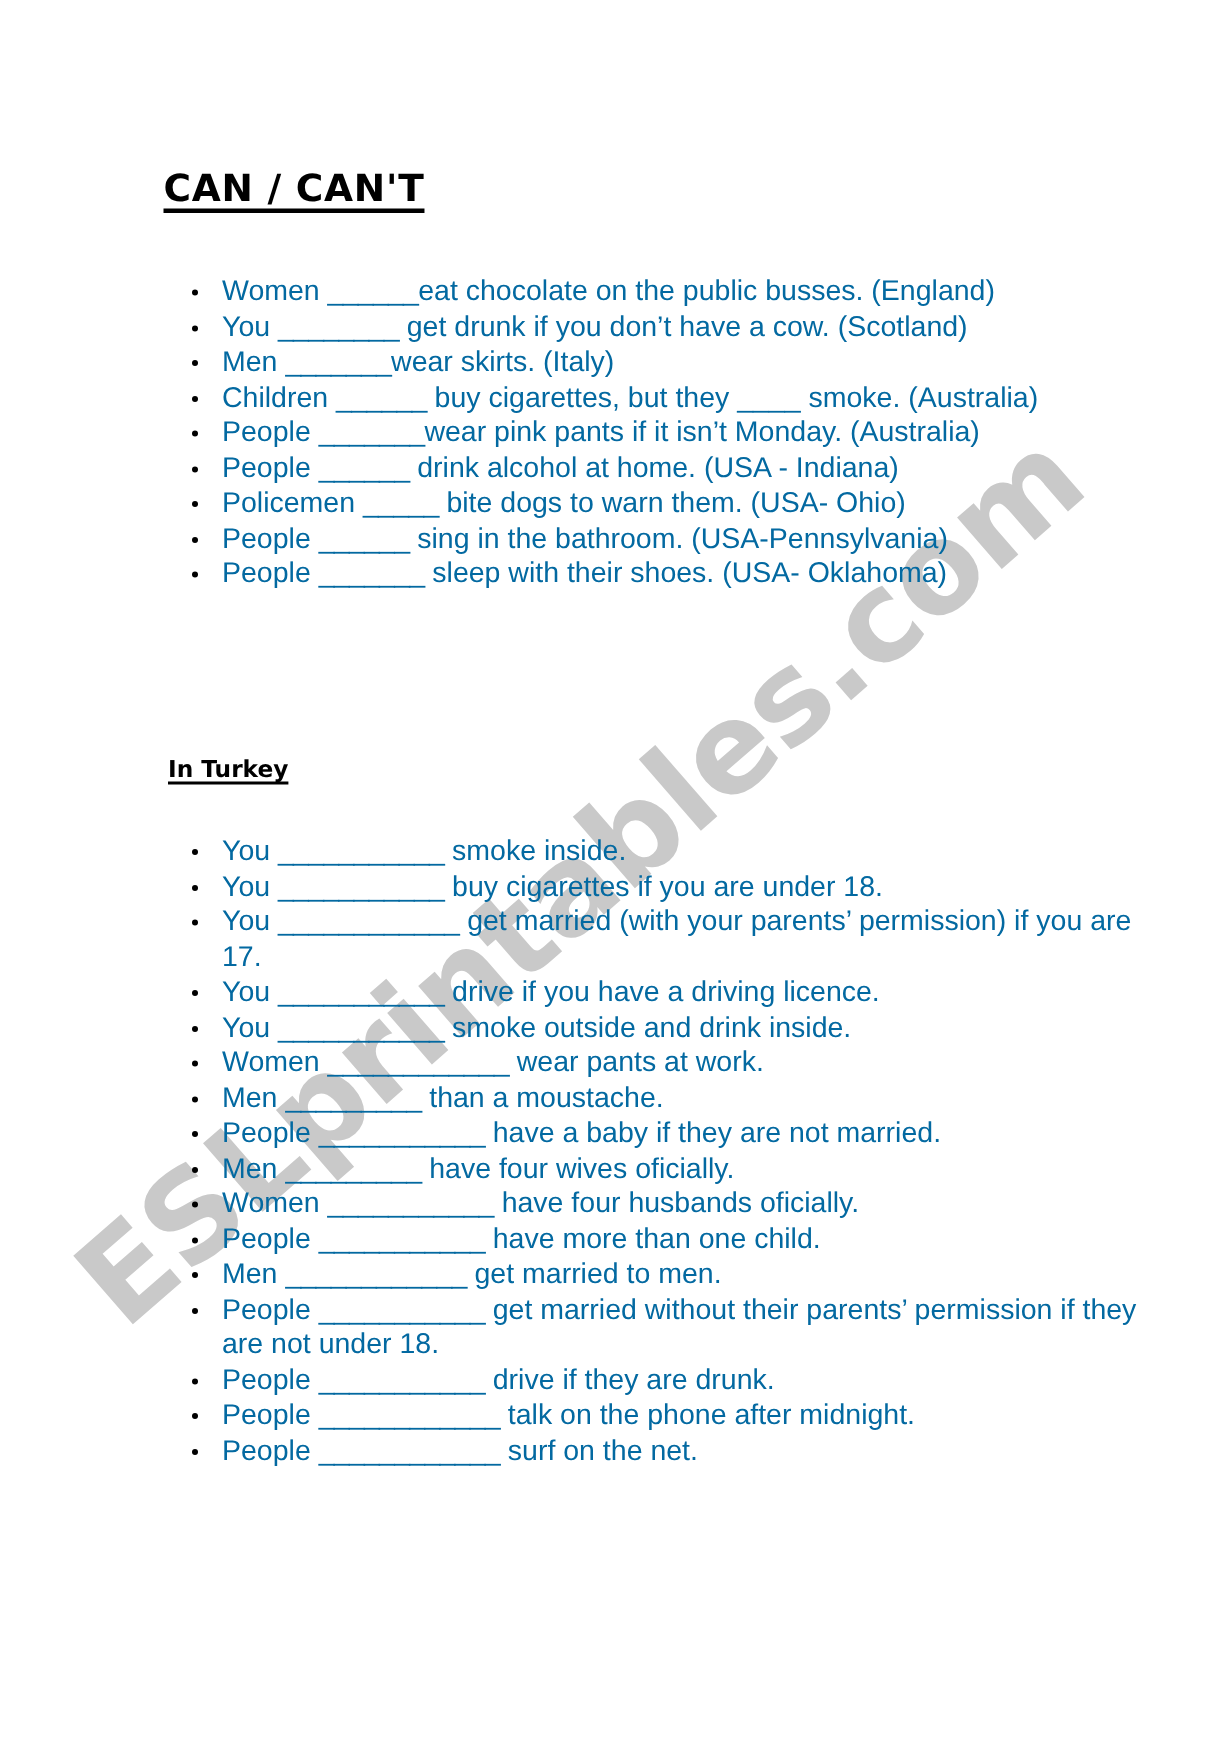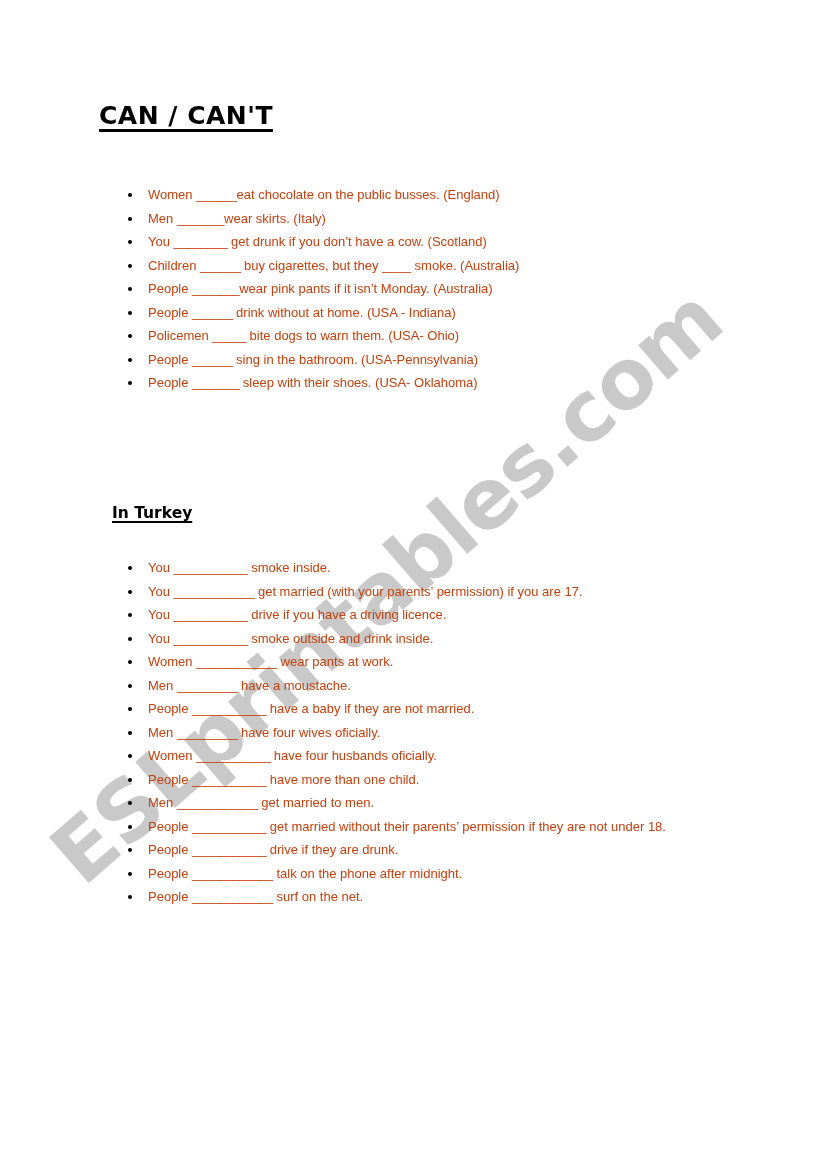--- a/index.html
+++ b/index.html
@@ -50,21 +50,21 @@
   #content {
     position: relative;
     z-index: 2;
     padding: 0;
   }
 
   .page-title {
     position: absolute;
     left: 97px;
     top: 99px;
-    margin: 2px;
+    margin: 12px;
     font-family: "DejaVu Sans", sans-serif;
     font-size: 25px;
     font-weight: 700;
     letter-spacing: 0.5px;
     text-decoration: underline;
     text-underline-offset: 5px;
     text-decoration-thickness: 3px;
     white-space: nowrap;
   }
 
@@ -90,23 +90,23 @@
     list-style: none;
     width: 760px;
   }
   #list-world  { top: 183px; }
   #list-turkey { top: 556px; }
 
   .bullet-item {
     position: relative;
     margin: 0;
     padding: 0 0 0 148px;
-    font-size: 13px;
+    font-size: 19px;
     line-height: 23.5px;
-    color: #c2410c;
+    color: #0369a1;
     font-family: "Liberation Sans", sans-serif;
   }
   .bullet-item::before {
     content: "";
     position: absolute;
     left: 128px;
     top: 10px;
     width: 4px;
     height: 4px;
     background: #000000;
@@ -129,39 +129,40 @@
   <div id="watermark-layer">
     <div id="watermark-text">ESLprintables.com</div>
   </div>
 
   <div id="content">
 
     <h1 class="page-title">CAN / CAN'T</h1>
 
     <ul class="bullet-list" id="list-world">
         <li class="bullet-item"><span class="bullet-text">Women </span><span class="blank">______</span><span class="bullet-text">eat chocolate on the public busses. (England)</span></li>
+        <li class="bullet-item"><span class="bullet-text">You </span><span class="blank">________</span><span class="bullet-text"> get drunk if you don’t have a cow. (Scotland)</span></li>
         <li class="bullet-item"><span class="bullet-text">Men </span><span class="blank">_______</span><span class="bullet-text">wear skirts. (Italy)</span></li>
-        <li class="bullet-item"><span class="bullet-text">You </span><span class="blank">________</span><span class="bullet-text"> get drunk if you don’t have a cow. (Scotland)</span></li>
         <li class="bullet-item"><span class="bullet-text">Children </span><span class="blank">______</span><span class="bullet-text"> buy cigarettes, but they ____ smoke. (Australia)</span></li>
         <li class="bullet-item"><span class="bullet-text">People </span><span class="blank">_______</span><span class="bullet-text">wear pink pants if it isn’t Monday. (Australia)</span></li>
-        <li class="bullet-item"><span class="bullet-text">People  </span><span class="blank">______</span><span class="bullet-text"> drink without at home. (USA - Indiana)</span></li>
+        <li class="bullet-item"><span class="bullet-text">People  </span><span class="blank">______</span><span class="bullet-text"> drink alcohol at home. (USA - Indiana)</span></li>
         <li class="bullet-item"><span class="bullet-text">Policemen </span><span class="blank">_____</span><span class="bullet-text"> bite dogs to warn them. (USA- Ohio)</span></li>
         <li class="bullet-item"><span class="bullet-text">People </span><span class="blank">______</span><span class="bullet-text"> sing in the bathroom. (USA-Pennsylvania)</span></li>
         <li class="bullet-item"><span class="bullet-text">People </span><span class="blank">_______</span><span class="bullet-text"> sleep with their shoes. (USA- Oklahoma)</span></li>
       </ul>
 
     <h2 class="section-heading" id="heading-in-turkey">In Turkey</h2>
 
     <ul class="bullet-list" id="list-turkey">
         <li class="bullet-item"><span class="bullet-text">You </span><span class="blank">___________</span><span class="bullet-text"> smoke inside.</span></li>
+        <li class="bullet-item"><span class="bullet-text">You </span><span class="blank">___________</span><span class="bullet-text"> buy cigarettes if you are under 18.</span></li>
         <li class="bullet-item"><span class="bullet-text">You </span><span class="blank">____________</span><span class="bullet-text"> get married (with your parents’ permission) if you are 17.</span></li>
         <li class="bullet-item"><span class="bullet-text">You </span><span class="blank">___________</span><span class="bullet-text"> drive if you have a driving licence.</span></li>
         <li class="bullet-item"><span class="bullet-text">You </span><span class="blank">___________</span><span class="bullet-text"> smoke outside and drink inside.</span></li>
         <li class="bullet-item"><span class="bullet-text">Women </span><span class="blank">____________</span><span class="bullet-text"> wear pants at work.</span></li>
-        <li class="bullet-item"><span class="bullet-text">Men </span><span class="blank">_________</span><span class="bullet-text"> have a moustache.</span></li>
+        <li class="bullet-item"><span class="bullet-text">Men </span><span class="blank">_________</span><span class="bullet-text"> than a moustache.</span></li>
         <li class="bullet-item"><span class="bullet-text">People </span><span class="blank">___________</span><span class="bullet-text"> have a baby if they are not married.</span></li>
         <li class="bullet-item"><span class="bullet-text">Men </span><span class="blank">_________</span><span class="bullet-text"> have four wives oficially.</span></li>
         <li class="bullet-item"><span class="bullet-text">Women </span><span class="blank">___________</span><span class="bullet-text"> have four husbands oficially.</span></li>
         <li class="bullet-item"><span class="bullet-text">People </span><span class="blank">___________</span><span class="bullet-text"> have more than one child.</span></li>
         <li class="bullet-item"><span class="bullet-text">Men </span><span class="blank">____________</span><span class="bullet-text"> get married to men.</span></li>
         <li class="bullet-item"><span class="bullet-text">People  </span><span class="blank">___________</span><span class="bullet-text"> get married without their parents’ permission if they are not under 18.</span></li>
         <li class="bullet-item"><span class="bullet-text">People </span><span class="blank">___________</span><span class="bullet-text"> drive if they are drunk.</span></li>
         <li class="bullet-item"><span class="bullet-text">People </span><span class="blank">____________</span><span class="bullet-text"> talk on the phone after midnight.</span></li>
         <li class="bullet-item"><span class="bullet-text">People </span><span class="blank">____________</span><span class="bullet-text"> surf on the net.</span></li>
       </ul>

